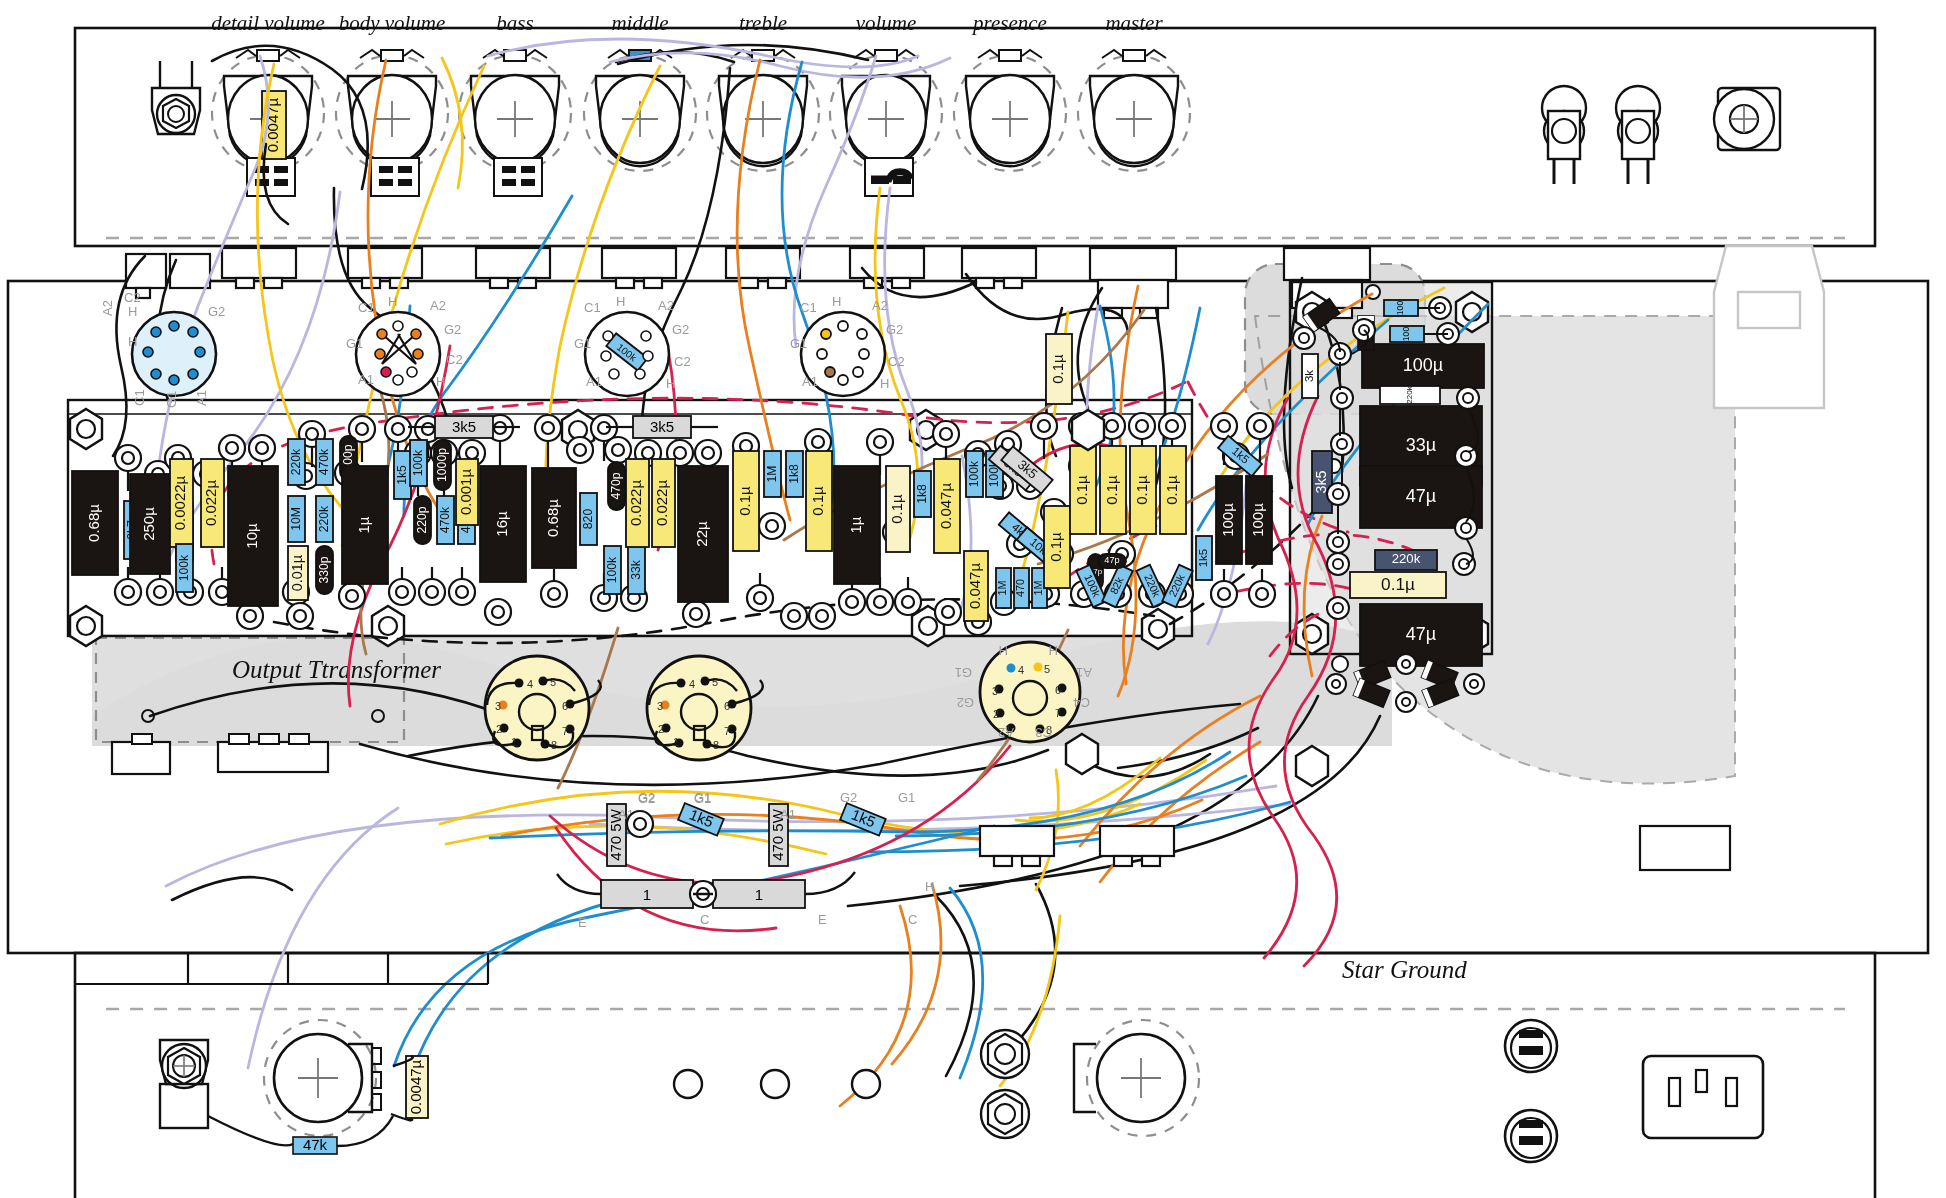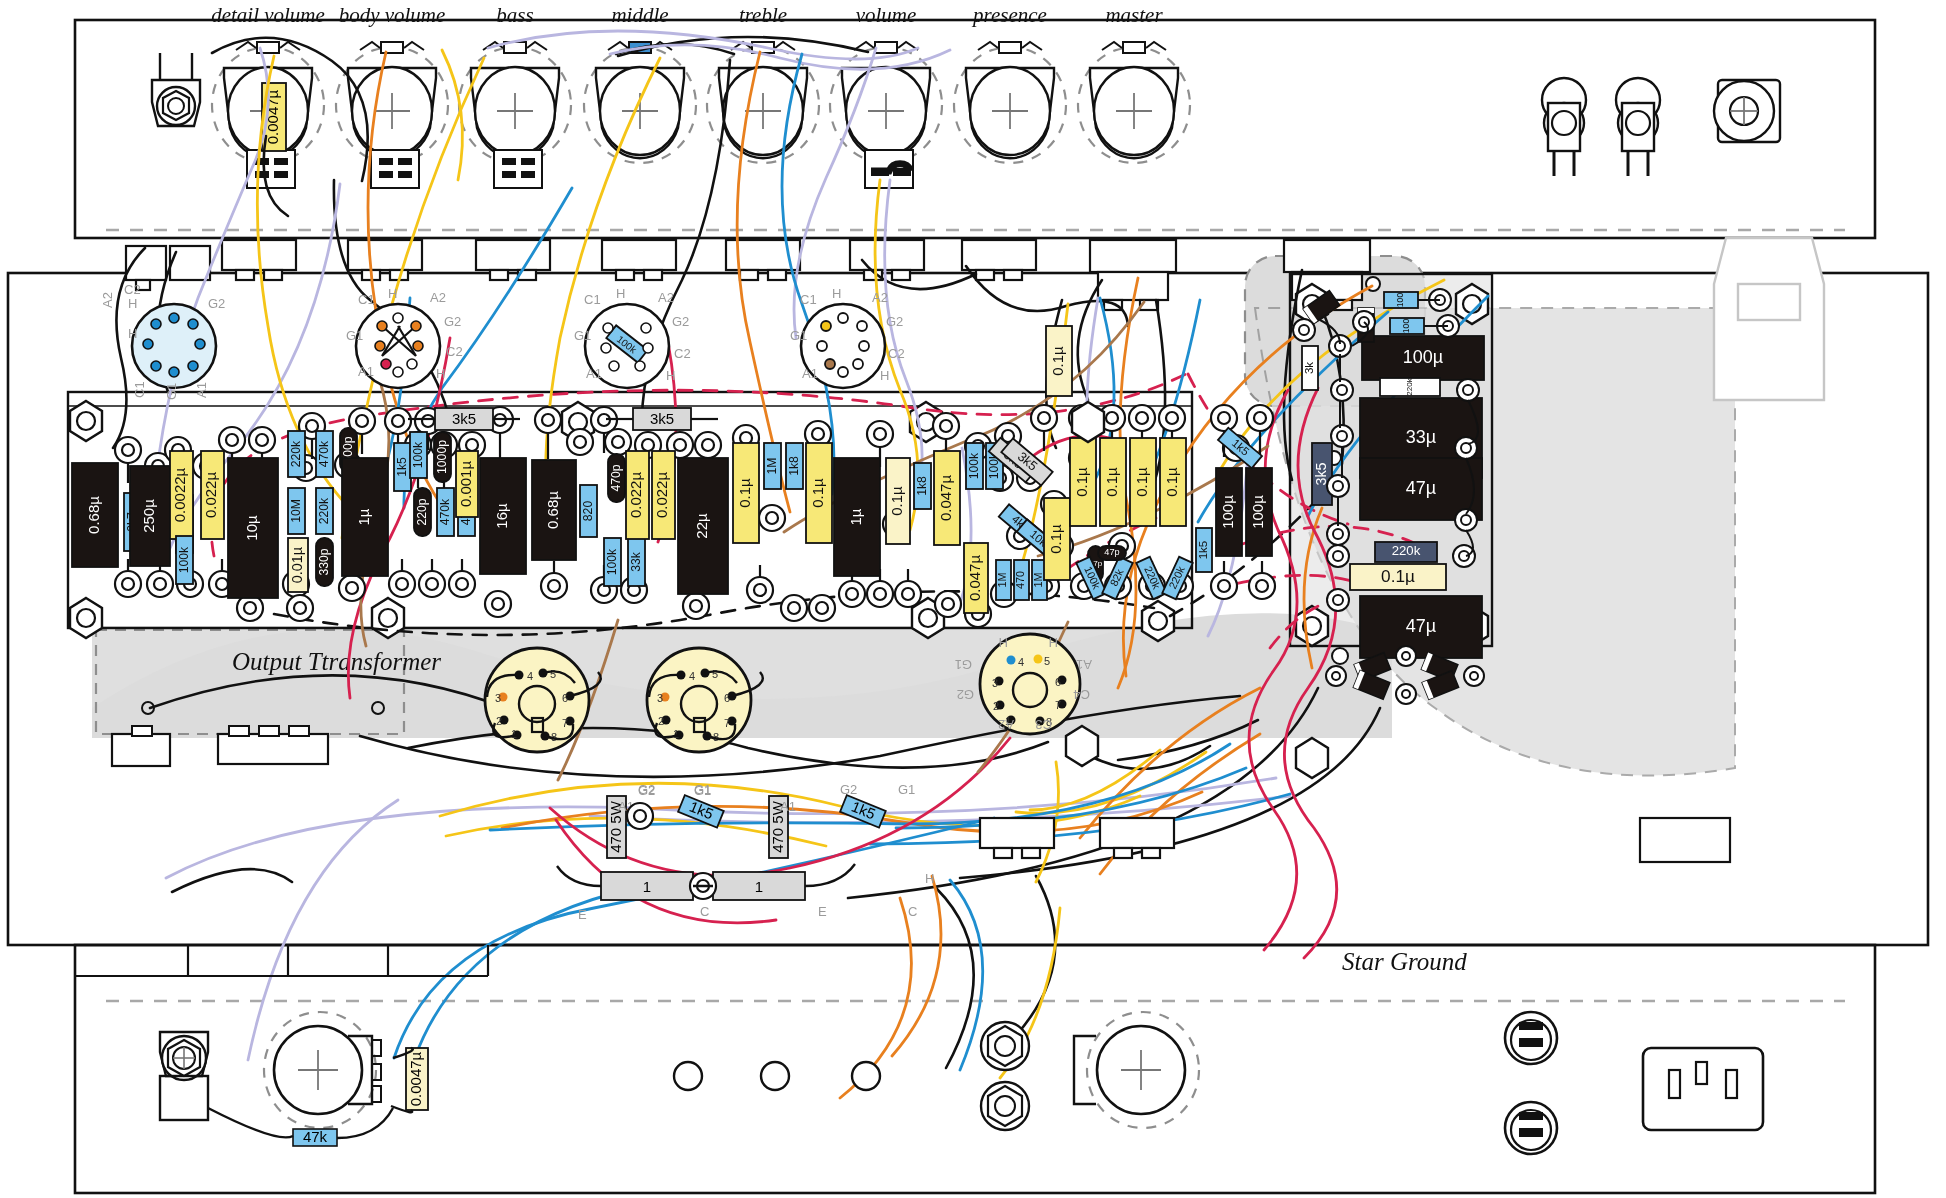--- a/index.html
+++ b/index.html
@@ -1,18 +1,18 @@
 <!DOCTYPE html>
 <html><head>
 <meta charset="utf-8">
 <style>
   html,body{margin:0;padding:0;background:#ffffff;}
   body{width:1946px;height:1198px;position:relative;overflow:hidden;
        font-family:"Liberation Sans","DejaVu Sans",sans-serif;}
-  #stage{position:absolute;left:0;top:8px;width:1946px;height:878px;}
+  #stage{position:absolute;left:0;top:16px;width:1946px;height:878px;}
   svg{position:absolute;left:0;top:0;}
   .panel-label{font-family:"Liberation Serif","DejaVu Serif",serif;font-style:italic;
                font-size:21px;fill:#111;text-anchor:middle;}
   .big-label{font-family:"Liberation Serif","DejaVu Serif",serif;font-style:italic;
              font-size:25px;fill:#111;}
   .pinlbl{font-size:13px;fill:#9b9b9b;font-family:"Liberation Sans",sans-serif;}
   .pinnum{font-size:11px;fill:#333;font-family:"Liberation Sans",sans-serif;}
   .comp-txt{font-size:15px;font-family:"Liberation Sans",sans-serif;}
 </style>
 </head>

